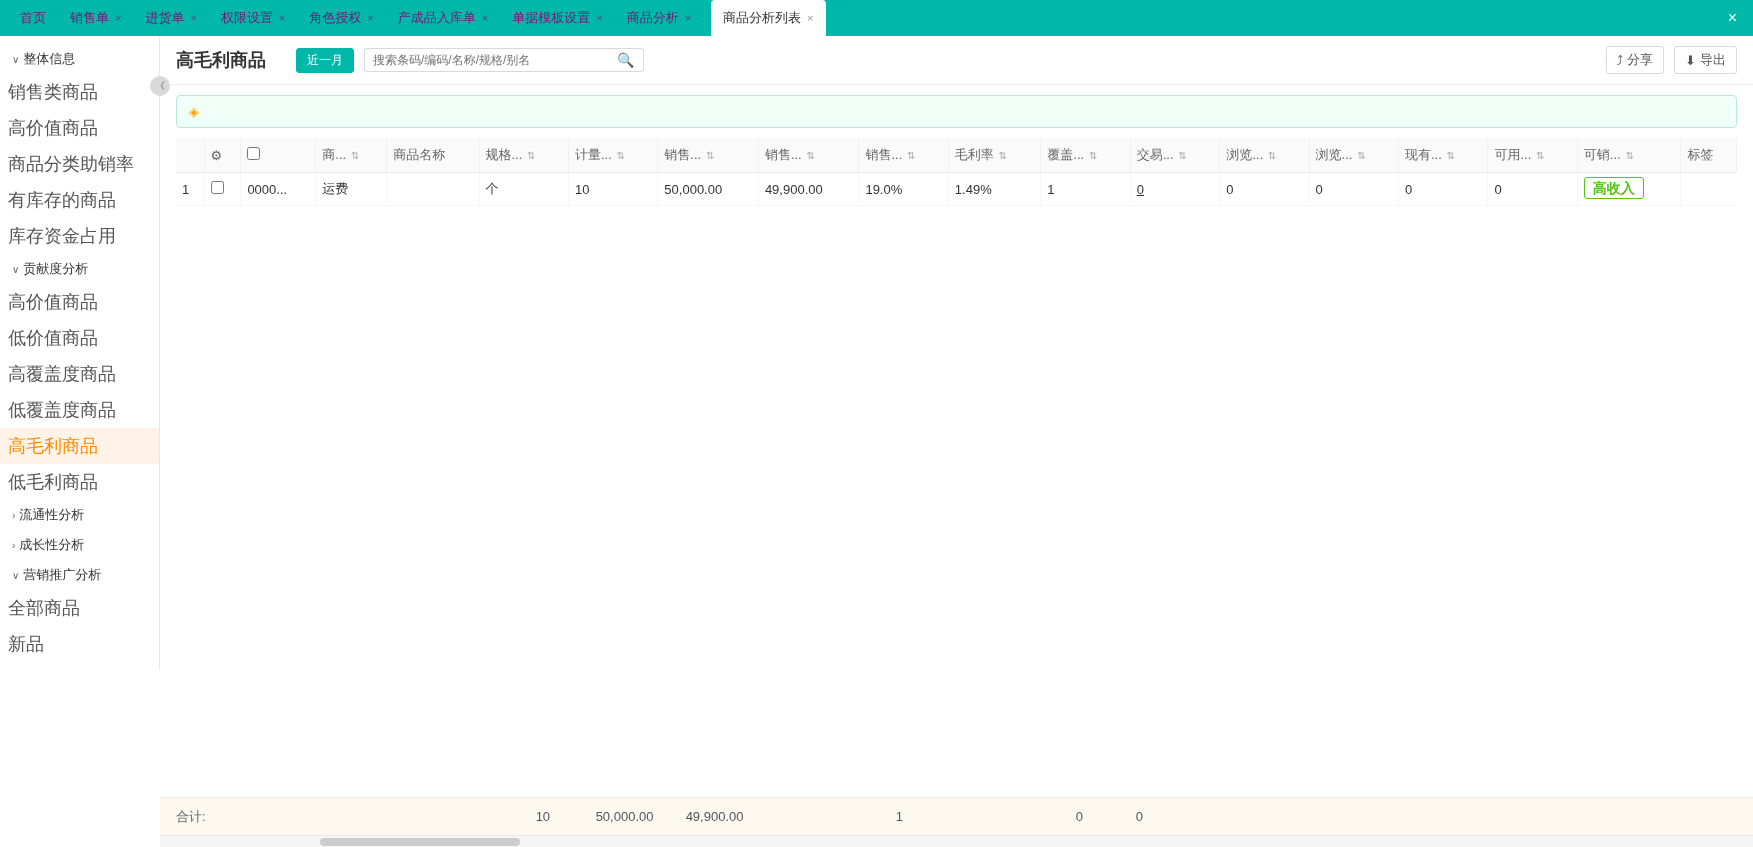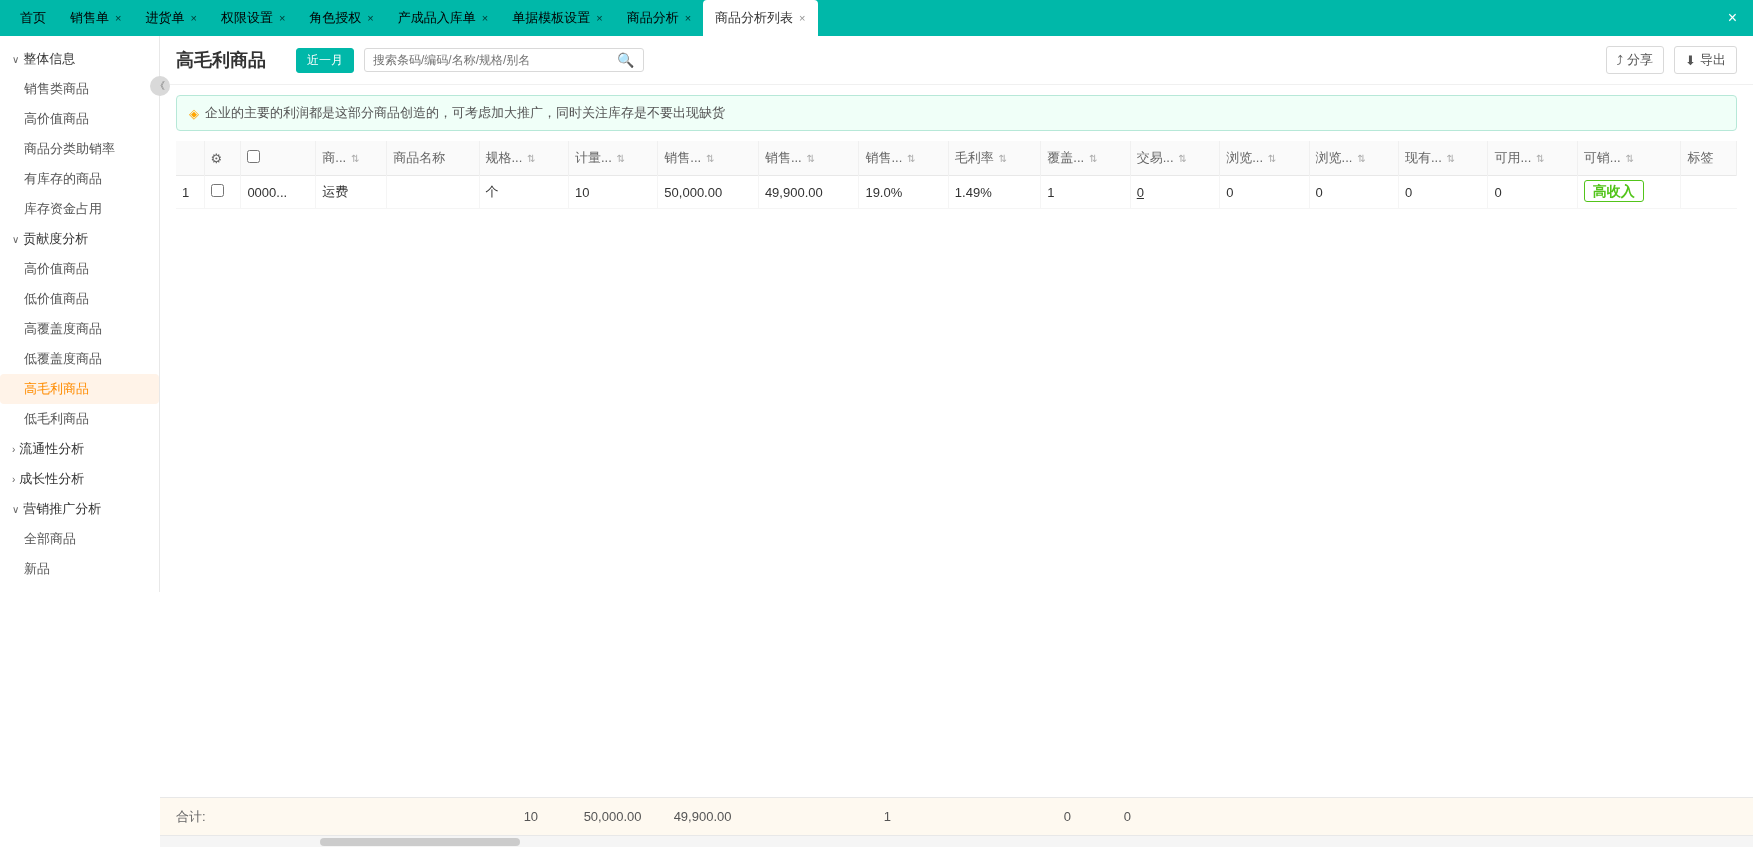--- a/index.html
+++ b/index.html
@@ -14,29 +14,30 @@
       padding: 0 8px;
       color: #fff;
       gap: 0;
     }
     .nav-item {
       display: flex;
       align-items: center;
       padding: 0 12px;
       height: 36px;
       cursor: pointer;
-      color: #000000;
+      color: #701a75;
       font-size: 13px;
       white-space: nowrap;
       gap: 4px;
     }
     .nav-item.active {
       background: #fff;
       color: #333;
       border-radius: 4px 4px 0 0;
+      margin-left: 8px;
     }
     .nav-item .close-btn {
       font-size: 11px;
       margin-left: 2px;
       cursor: pointer;
       color: inherit;
       opacity: 0.7;
     }
     .nav-item.active .close-btn { color: #666; }
     .nav-spacer { flex: 1; }
@@ -67,22 +68,22 @@
       display: flex;
       align-items: center;
       padding: 6px 12px;
       font-size: 13px;
       color: #333;
       cursor: pointer;
       gap: 4px;
     }
     .sidebar-section-header .arrow { font-size: 10px; color: #666; }
     .sidebar-item {
-      padding: 6px 12px 6px 24px;
-      font-size: 13px;
+      padding: 6px 12px 6px 8px;
+      font-size: 18px;
       color: #555;
       cursor: pointer;
       white-space: nowrap;
     }
     .sidebar-item.active {
       background: #fff3e8;
       color: #ff8c00;
       border-radius: 4px;
     }
 
@@ -218,21 +219,21 @@
     .footer-row {
       display: flex;
       align-items: center;
       background: #fef9f0;
       border-top: 1px solid #e8e8e8;
       padding: 8px 16px;
       font-size: 12px;
       color: #555;
       min-height: 38px;
     }
-    .footer-label { margin-right: 12px; color: #666; }
+    .footer-label { margin-right: 24px; color: #666; }
     .footer-cell {
       padding: 0 6px;
       min-width: 80px;
       text-align: left;
     }
 
     
     .h-scroll {
       height: 12px;
       background: #f5f5f5;
@@ -345,21 +346,20 @@
         <span>分享</span>
       </div>
       <div class="action-btn">
         <span>⬇</span>
         <span>导出</span>
       </div>
     </div>
 
     <div class="info-banner">
       <span class="info-icon">◈</span>
-      <span>企业的主要的利润都是这部分商品创造的，可考虑加大推广，同时关注库存是不要出现缺货</span>
     </div>
 
     <div class="table-area">
       <table>
         <thead id="table-head">
             <tr>
               <th></th>
               <th><span>⚙</span></th>
               <th><input type="checkbox" style=""></th>
               <th>商...<span class="sort-icon"> ⇅</span></th>

